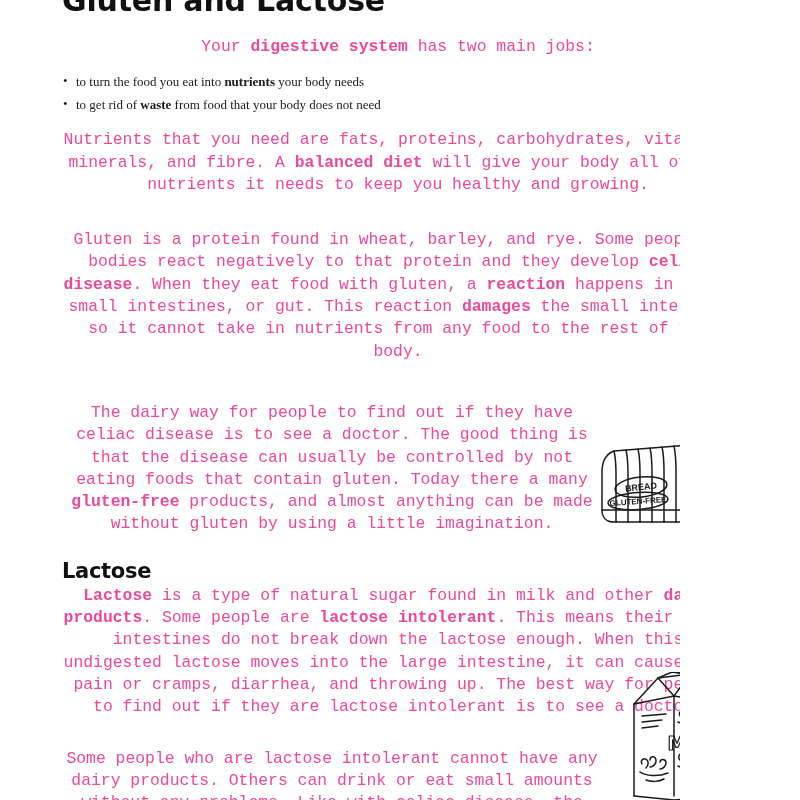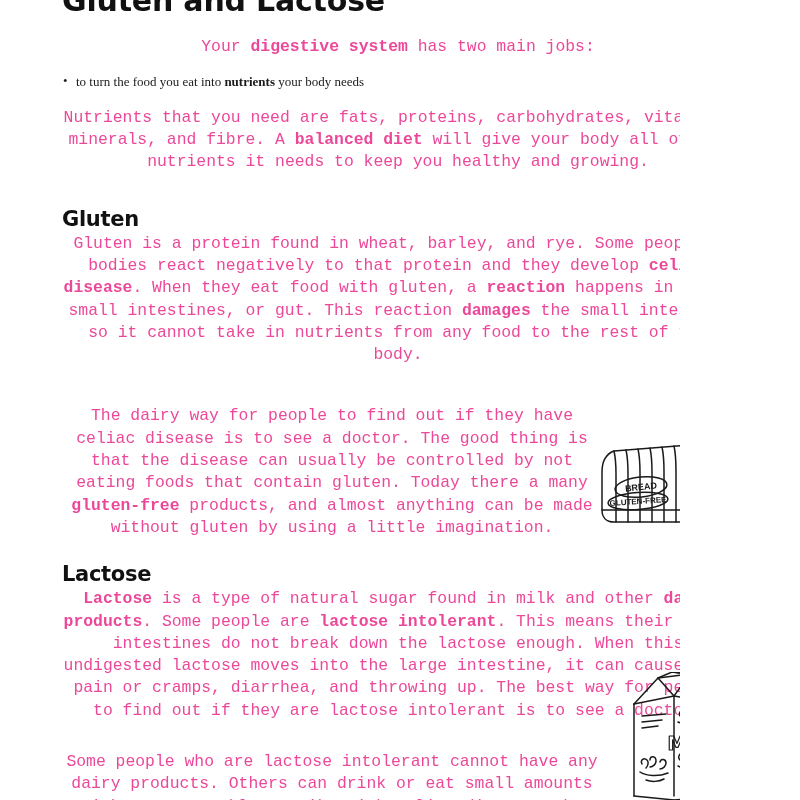--- a/index.html
+++ b/index.html
@@ -119,30 +119,30 @@
 <div class="page">
 
   <div class="content">
 
     <h1 class="doc-title">Gluten and Lactose</h1>
 
     <p class="para"><span>Your </span><b>digestive system</b><span> has two main jobs:</span></p>
 
     <ul class="bullets">
       <li><span>to turn the food you eat into </span><b>nutrients</b><span> your body needs</span></li>
+      <li><span>to get rid of </span><b>waste</b><span> from food that your body does not need</span></li>
     </ul>
 
     <p class="para"><span>Nutrients that you need are fats, proteins, carbohydrates, vitamins, minerals, and fibre. A </span><b>balanced diet</b><span> will give your body all of the nutrients it needs to keep you healthy and growing.</span></p>
 
     <div class="gap-sm"></div>
 
 
     <div class="gap-sm"></div>
 
-    <h2 class="section-heading">Gluten</h2>
 
     <p class="para"><span>Gluten is a protein found in wheat, barley, and rye. Some people’s bodies react negatively to that protein and they develop </span><b>celiac disease</b><span>. When they eat food with gluten, a </span><b>reaction</b><span> happens in their small intestines, or gut. This reaction </span><b>damages</b><span> the small intestine so it cannot take in nutrients from any food to the rest of the body.</span></p>
 
     <div class="gap-sm"></div>
 
 
     <div class="gap-md"></div>
 
     <p class="para narrow-col"><span>The dairy way for people to find out if they have celiac disease is to see a doctor. The good thing is that the disease can usually be controlled by not eating foods that contain gluten. Today there a many </span><b>gluten-free</b><span> products, and almost anything can be made without gluten by using a little imagination.</span></p>
 

